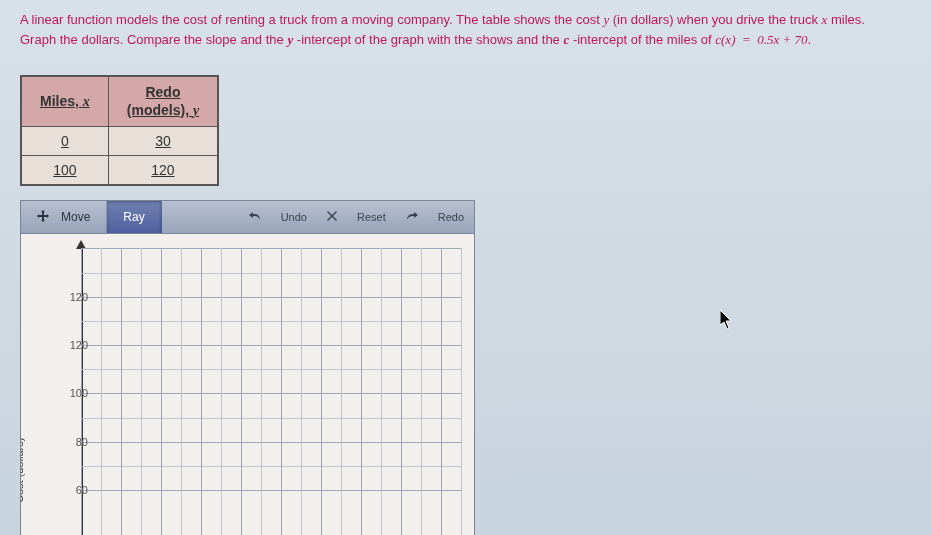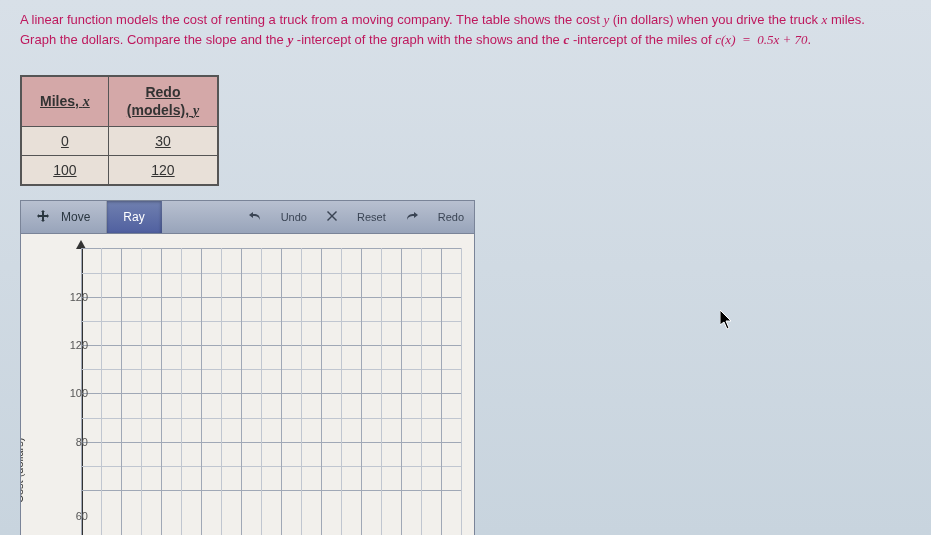--- a/index.html
+++ b/index.html
@@ -262,21 +262,21 @@
         <div class="grid-line-v" style="left: 300px;"></div>
         <div class="grid-line-v grid-major" style="left: 320px;"></div>
         <div class="grid-line-v" style="left: 340px;"></div>
         <div class="grid-line-v grid-major" style="left: 360px;"></div>
         <div class="grid-line-v" style="left: 380px;"></div>
       </div>
   <div class="y-tick" style="top: 62.3333px;">120</div>
       <div class="y-tick" style="top: 110.667px;">120</div>
       <div class="y-tick" style="top: 159px;">100</div>
       <div class="y-tick" style="top: 207.333px;">80</div>
-      <div class="y-tick" style="top: 255.667px; margin-top: 26px;">60</div>
+      <div class="y-tick" style="top: 255.667px;">60</div>
     </div>
 </div>
 
 <div class="cursor-ptr">
   <svg width="14" height="20" viewBox="0 0 14 20">
       <path d="M0 0 L0 15 L4 12 L7 19 L9 18 L6 11 L11 11 Z" fill="#000" stroke="#fff" stroke-width="1"></path>
     </svg>
 </div>
 
 </body></html>

